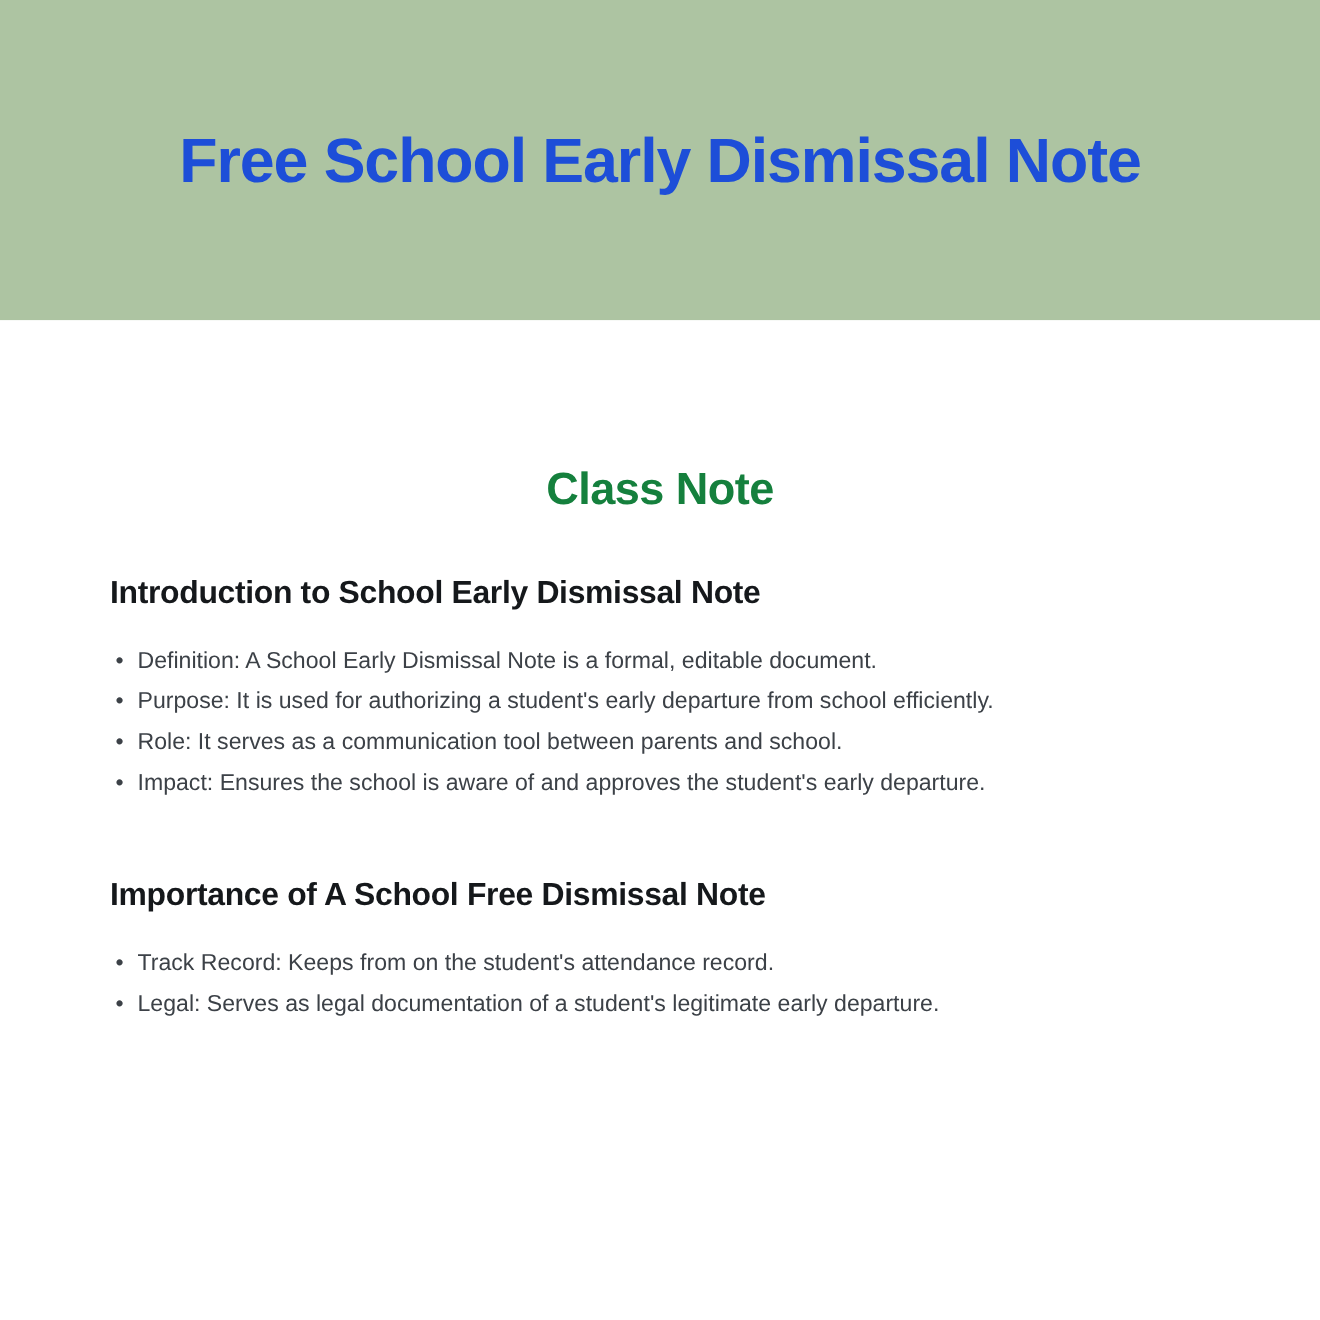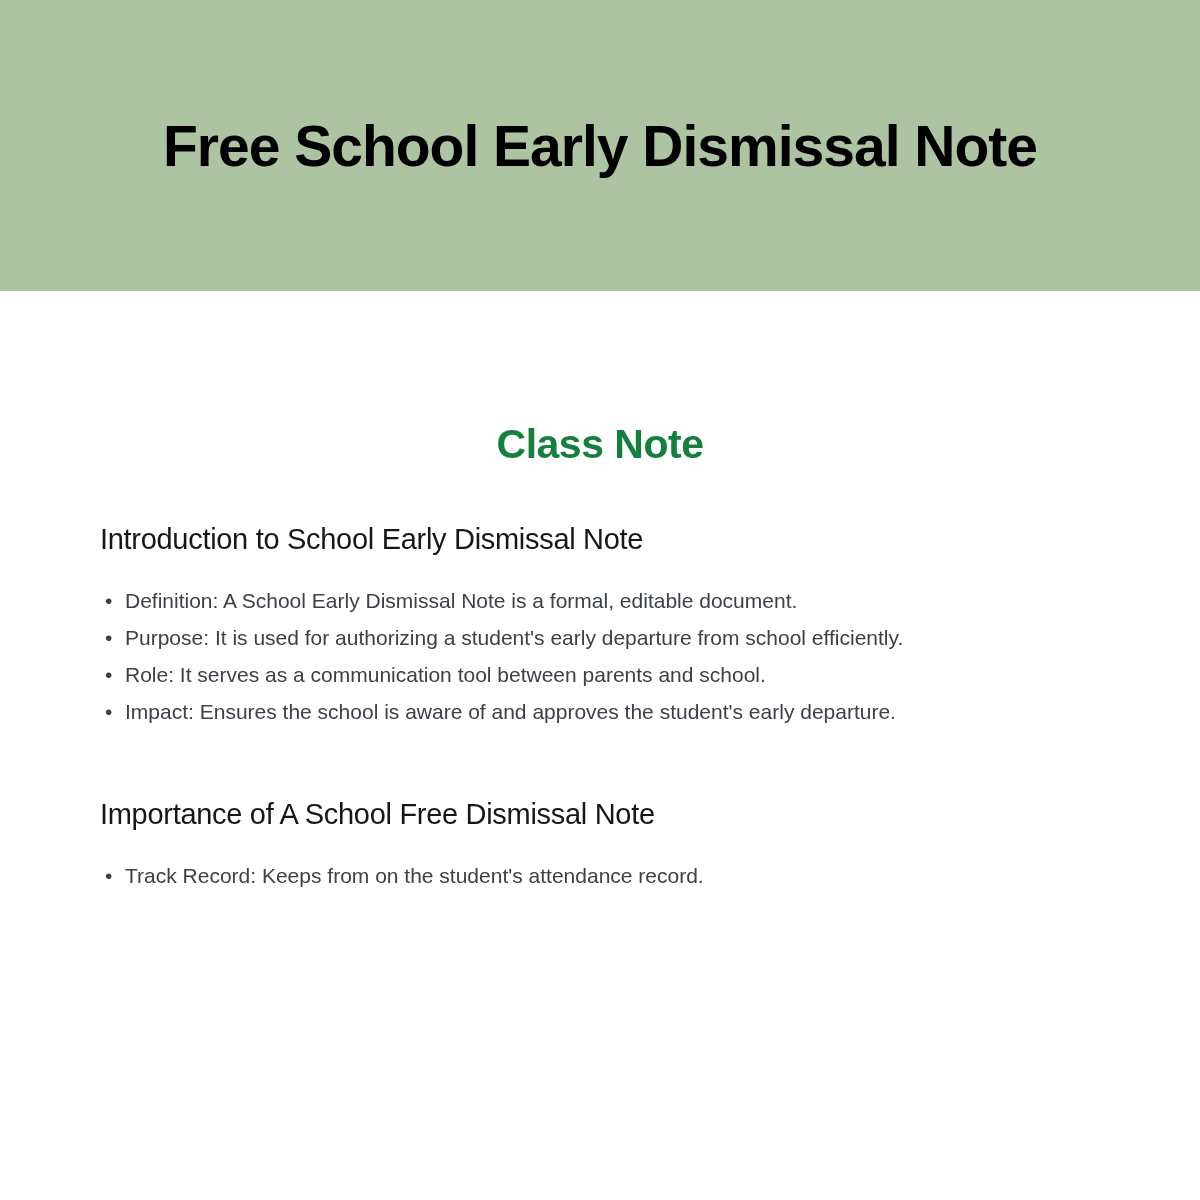--- a/index.html
+++ b/index.html
@@ -18,21 +18,21 @@
     background: #adc4a2;
     display: flex;
     align-items: center;
     justify-content: center;
   }
 
   .banner-title {
     font-size: 57px;
     font-weight: 700;
     letter-spacing: -1px;
-    color: #000000;
+    color: #1d4ed8;
     text-align: center;
   }
 
   .content {
     padding: 0 100px;
   }
 
   .doc-title {
     margin: 130px 0 55px 0;
     text-align: center;
@@ -43,21 +43,21 @@
   }
 
   .section { }
 
   .section + .section {
     margin-top: 68px;
   }
 
   .section-heading {
     font-size: 29px;
-    font-weight: 400;
+    font-weight: 700;
     letter-spacing: -0.3px;
     color: #15181b;
     margin-bottom: 26px;
   }
 
   ul.bullets {
     list-style: none;
   }
 
   ul.bullets li {
@@ -95,17 +95,18 @@
       <li>Purpose: It is used for authorizing a student's early departure from school efficiently.</li>
       <li>Role: It serves as a communication tool between parents and school.</li>
       <li>Impact: Ensures the school is aware of and approves the student's early departure.</li>
     </ul>
   </section>
 
   <section class="section">
     <h3 class="section-heading">Importance of A School Free Dismissal Note</h3>
     <ul class="bullets">
       <li>Track Record: Keeps from on the student's attendance record.</li>
+      <li>Legal: Serves as legal documentation of a student's legitimate early departure.</li>
     </ul>
   </section>
 
 
 </div>
 
 </body></html>

